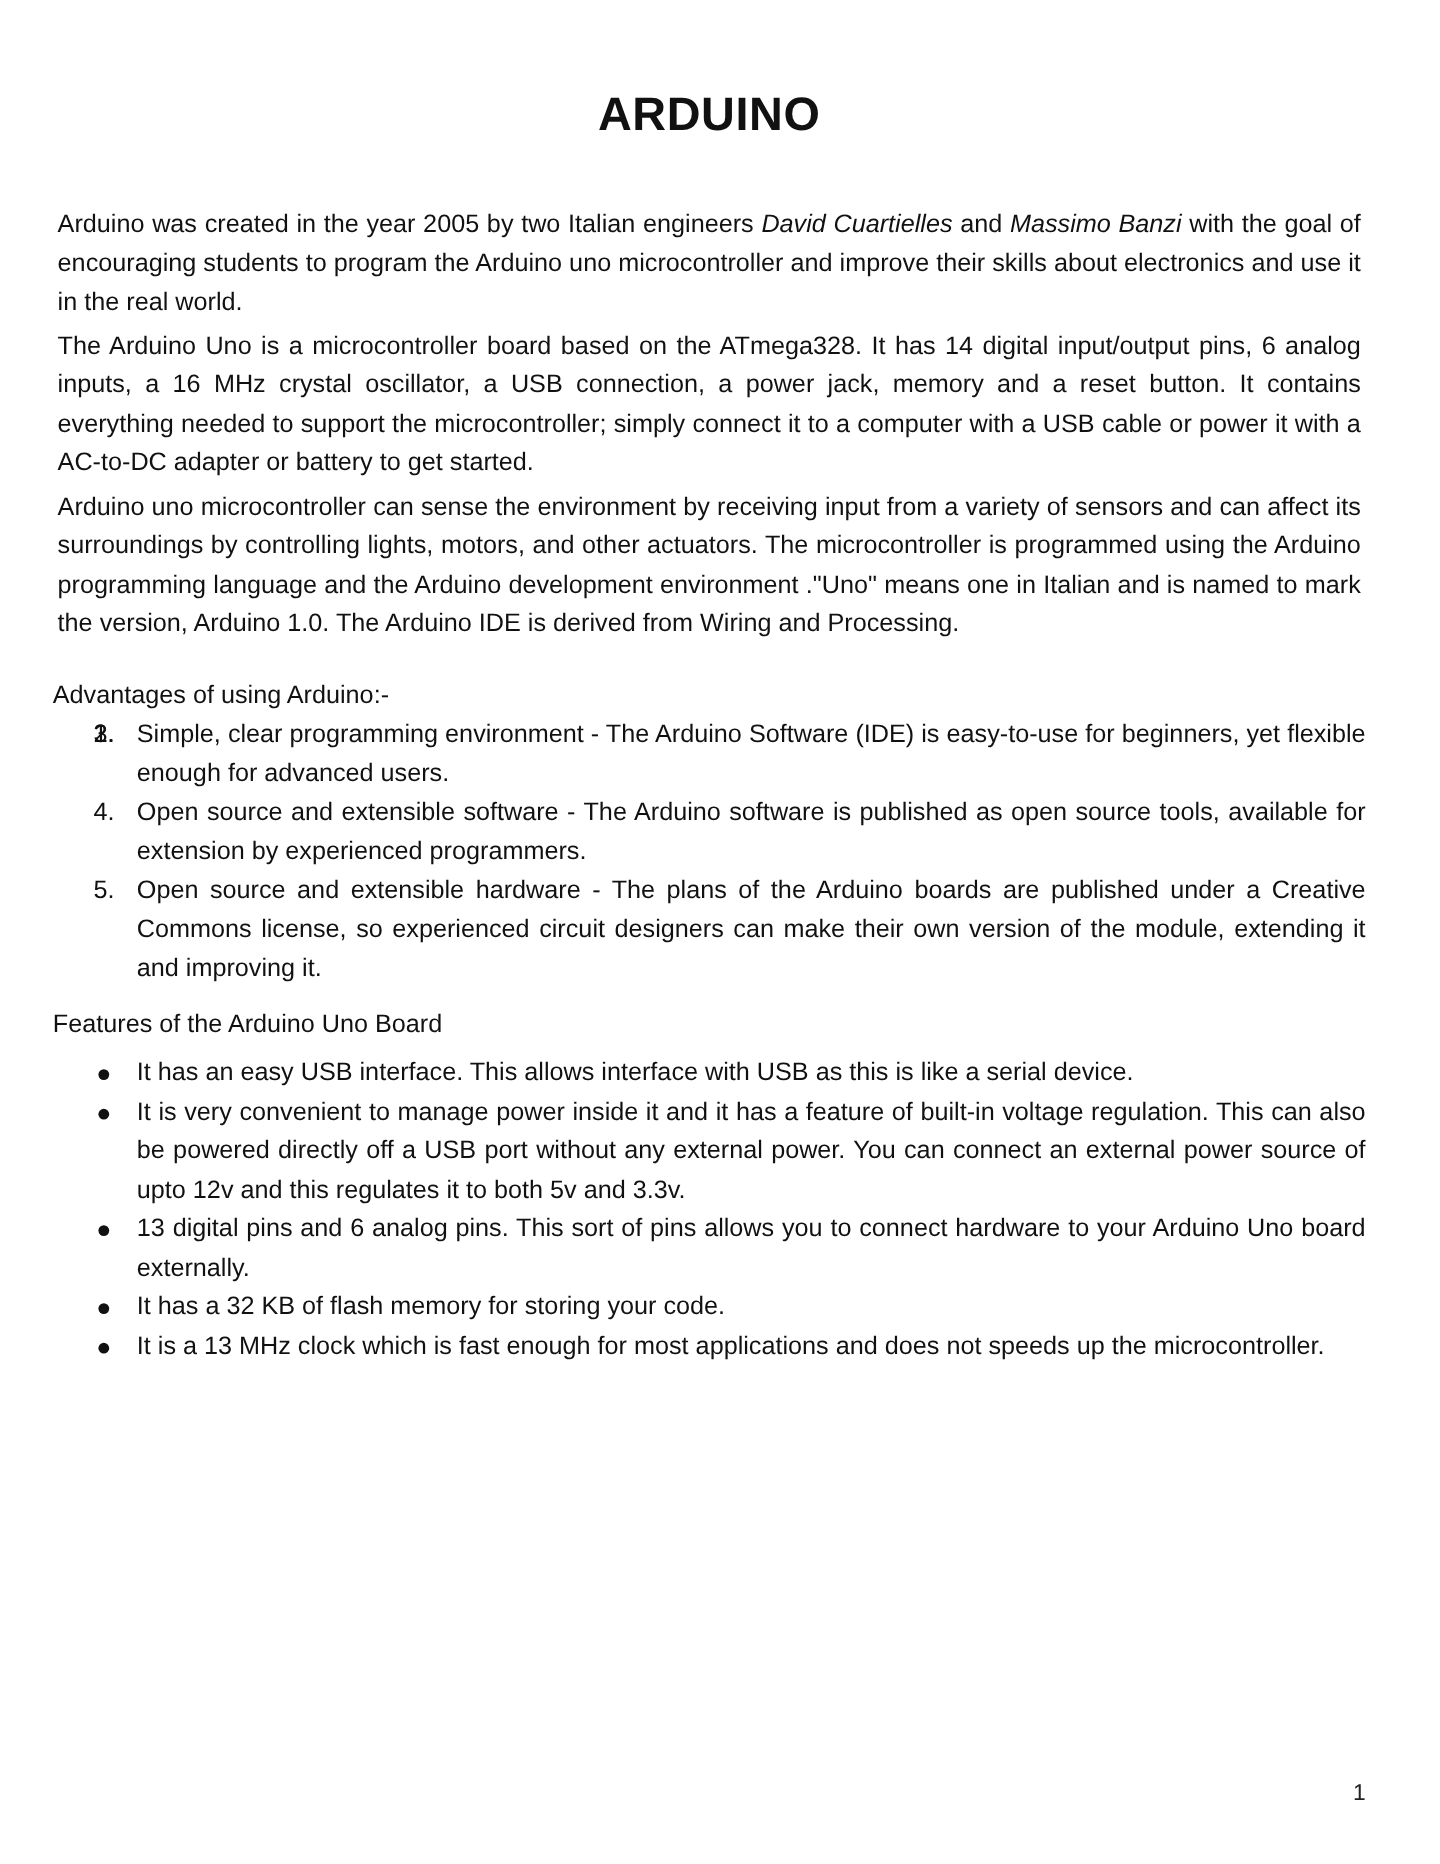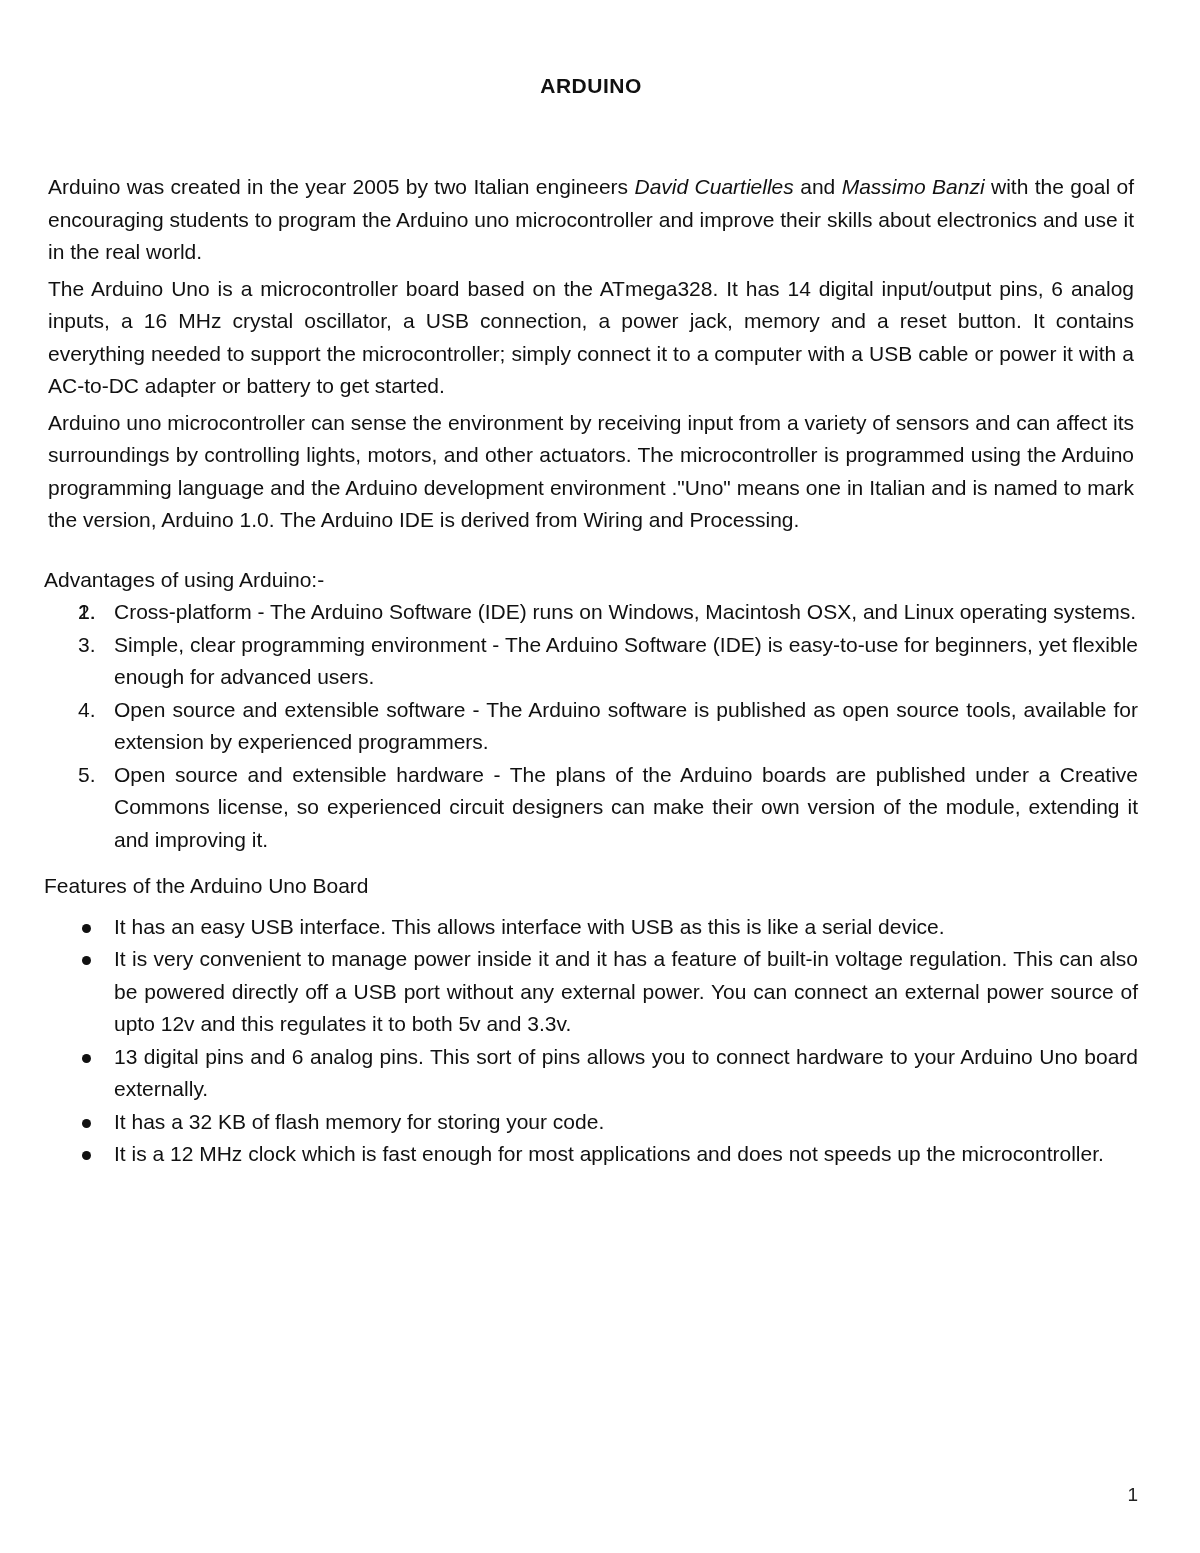--- a/index.html
+++ b/index.html
@@ -1,20 +1,20 @@
 <!DOCTYPE html>
 <html><head>
 <meta charset="utf-8">
 <style>
   html, body { margin: 0; padding: 0; background: #ffffff; }
   body { width: 1200px; height: 1553px; position: relative; overflow: hidden;
          font-family: "Liberation Sans", sans-serif; color: #111111; }
   .page { position: absolute; left: 44px; top: 0; width: 1094px; }
   .title { position: absolute; top: 74px; left: 0; width: 1094px; text-align: center;
-           font-size: 21px; font-weight: bold; letter-spacing: 0.5px; }
+           font-size: 39px; font-weight: bold; letter-spacing: 0.5px; }
   .body-text { position: absolute; top: 167px; left: 0; width: 1094px;
                font-size: 21px; line-height: 32.5px; }
   p { margin: 4px; text-align: justify; text-align-last: left; }
   .heading { font-weight: normal; margin: 0; }
   .sec-adv { margin-top: 27px; }
   .sec-feat { margin-top: 14px; }
   ol, ul { margin: 0; padding: 0; list-style: none; }
   li { position: relative; padding-left: 70px; text-align: justify; text-align-last: left; }
   .num { position: absolute; left: 34px; top: 0; }
   .bullet { position: absolute; left: 38px; top: 13px; width: 9px; height: 9px;
@@ -30,33 +30,33 @@
 
   <div class="body-text">
     <p><span>Arduino was created in the year 2005 by two Italian engineers </span><em>David Cuartielles</em><span> and </span><em>Massimo Banzi</em><span> with the goal of encouraging students to program the Arduino uno microcontroller and improve their skills about electronics and use it in the real world.</span></p>
     <p>The Arduino Uno is a microcontroller board based on the ATmega328. It has 14 digital input/output pins, 6 analog inputs, a 16 MHz crystal oscillator, a USB connection, a power jack, memory and a reset button. It contains everything needed to support the microcontroller; simply connect it to a computer with a USB cable or power it with a AC-to-DC adapter or battery to get started.</p>
     <p>Arduino uno microcontroller can sense the environment by receiving input from a variety of sensors and can affect its surroundings by controlling lights, motors, and other actuators. The microcontroller is programmed using the Arduino programming language and the Arduino development environment ."Uno" means one in Italian and is named to mark the version, Arduino 1.0. The Arduino IDE is derived from Wiring and Processing.</p>
 
     <div class="sec-adv">
       <p class="heading">Advantages of using Arduino:-</p>
       <ol id="adv-list">
         <li><span class="num">1.</span></li>
-        <li><span class="num">2.</span><span>Cross-platform - The Arduino Software (IDE) runs on Windows, Macintosh OSX, and Linux operating systems.</span></li>
+        <li><span class="num">2.</span></li>
         <li><span class="num">3.</span><span>Simple, clear programming environment - The Arduino Software (IDE) is easy-to-use for beginners, yet flexible enough for advanced users.</span></li>
         <li><span class="num">4.</span><span>Open source and extensible software - The Arduino software is published as open source tools, available for extension by experienced programmers.</span></li>
         <li><span class="num">5.</span><span>Open source and extensible hardware - The plans of the Arduino boards are published under a Creative Commons license, so experienced circuit designers can make their own version of the module, extending it and improving it.</span></li>
       </ol>
     </div>
 
     <div class="sec-feat">
       <p class="heading">Features of the Arduino Uno Board</p>
       <ul class="features">
         <li><span class="bullet"></span><span>It has an easy USB interface. This allows interface with USB as this is like a serial device.</span></li>
         <li><span class="bullet"></span><span>It is very convenient to manage power inside it and it has a feature of built-in voltage regulation. This can also be powered directly off a USB port without any external power. You can connect an external power source of upto 12v and this regulates it to both 5v and 3.3v.</span></li>
         <li><span class="bullet"></span><span>13 digital pins and 6 analog pins. This sort of pins allows you to connect hardware to your Arduino Uno board externally.</span></li>
         <li><span class="bullet"></span><span>It has a 32 KB of flash memory for storing your code.</span></li>
-        <li><span class="bullet"></span><span>It is a 12 MHz clock which is fast enough for most applications and does not speeds up the microcontroller.</span></li>
+        <li><span class="bullet"></span><span>It is a 13 MHz clock which is fast enough for most applications and does not speeds up the microcontroller.</span></li>
       </ul>
     </div>
   </div>
 </div>
 
 <div class="page-number">1</div>
 
 </body></html>

